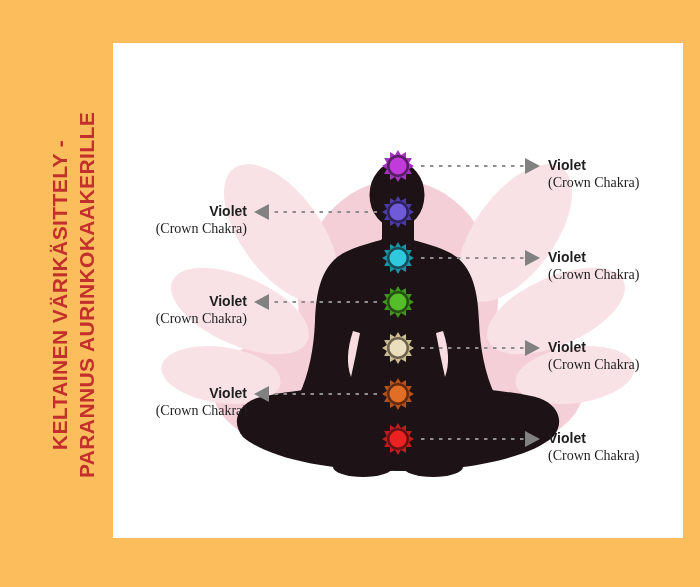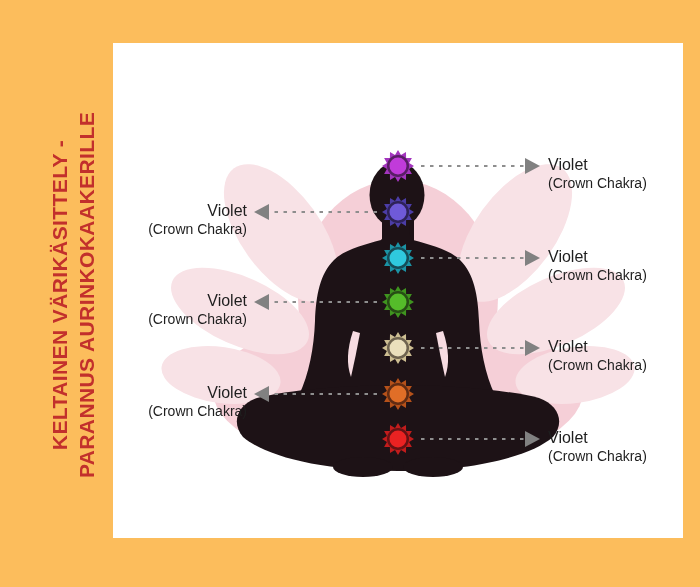--- a/index.html
+++ b/index.html
@@ -32,22 +32,22 @@
   .chakra-ring{fill:rgba(15,8,12,0.5);}
   .arrow-line{stroke:var(--arrow,#8E8E8E);stroke-width:2.2;stroke-dasharray:3.5 5.5;fill:none;}
   .arrow-head{fill:var(--arrow-head,#818181);}
   
   .chakra-label{
     position:absolute;color:var(--label-text,#1E1E1E);
     line-height:18px;white-space:nowrap;
   }
   .chakra-label.right{left:435px;text-align:left;}
   .chakra-label.left{right:436px;text-align:right;}
-  .label-title{font-weight:normal;font-size:16px;}
-  .label-sub{font-size:14px;}
+  .label-title{font-weight:bold;font-size:14px;}
+  .label-sub{font-size:14px;font-family:Liberation Serif, serif;}
 </style>
 </head>
 <body>
 
 <div class="poster">
 
   <div class="vertical-title">
     <div>KELTAINEN VÄRIKÄSITTELY -</div>
     <div>PARANNUS AURINKOKAAKERILLE</div>
   </div>

